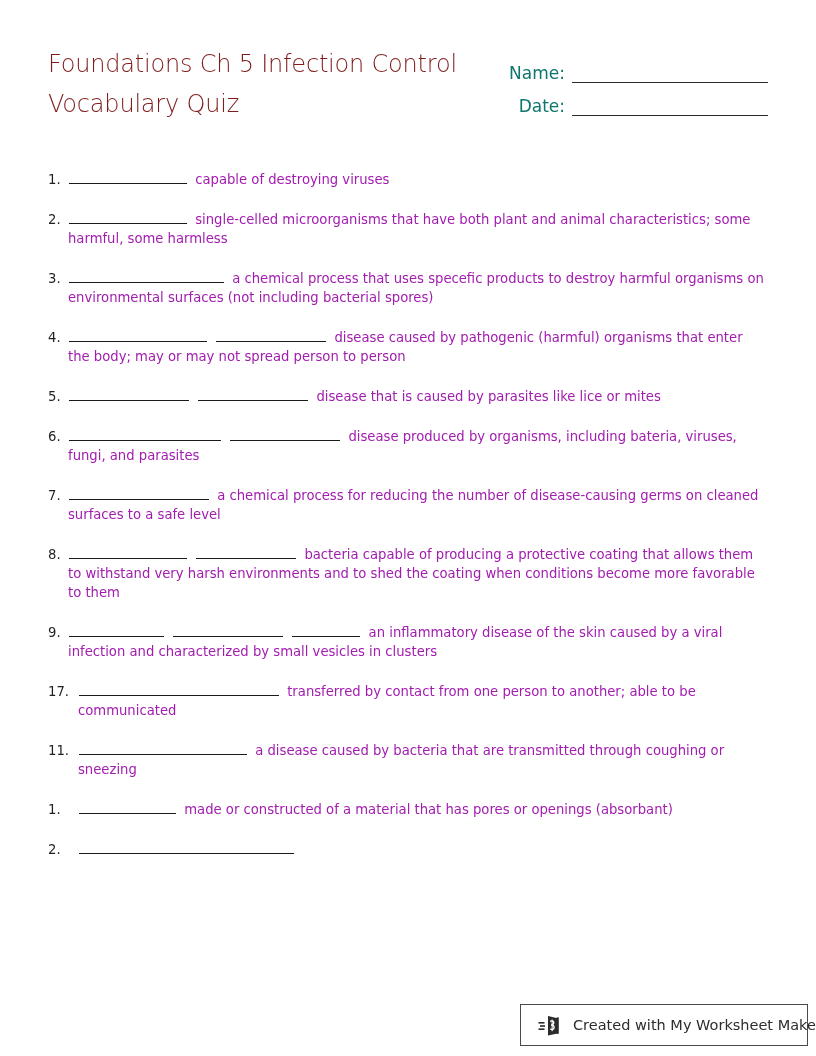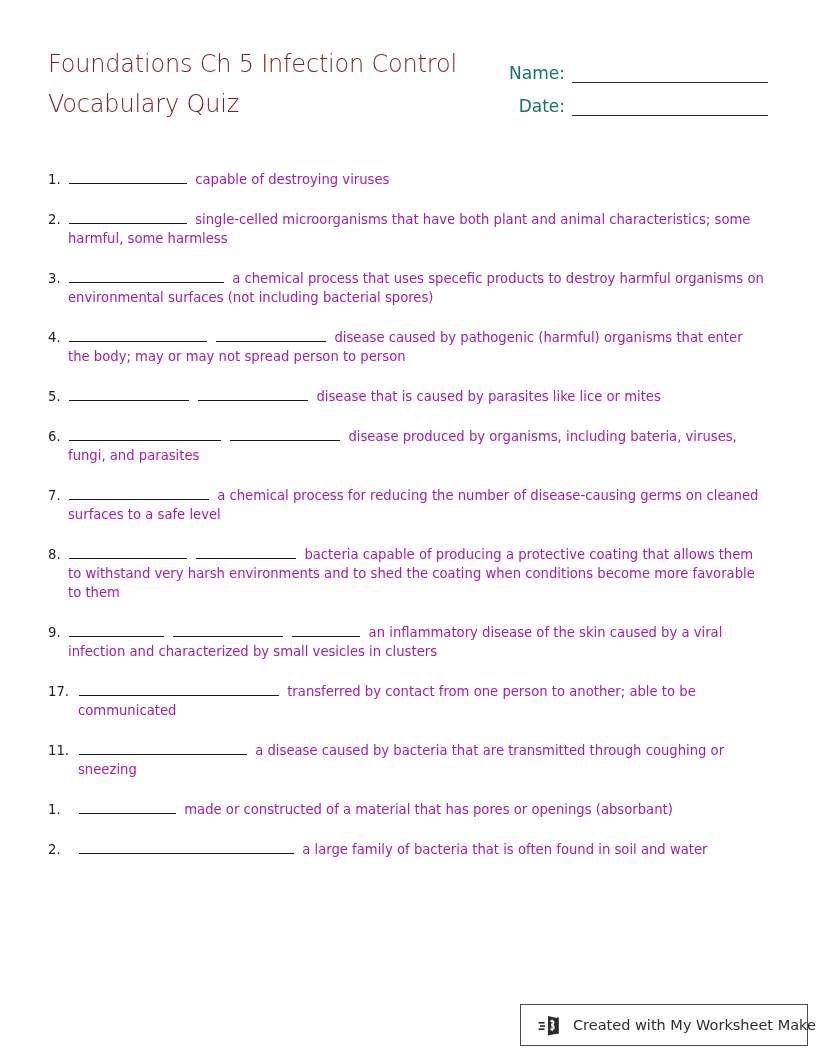--- a/index.html
+++ b/index.html
@@ -202,21 +202,21 @@
       <div class="q wide">
         <span class="q-num">11.</span>
         <div class="q-body"><span class="blank" style="width: 168px;"></span> <span class="q-text">a disease caused by bacteria that are transmitted through coughing or sneezing</span></div>
       </div>
       <div class="q wide">
         <span class="q-num">1.</span>
         <div class="q-body"><span class="blank" style="width: 97px;"></span> <span class="q-text">made or constructed of a material that has pores or openings (absorbant)</span></div>
       </div>
       <div class="q wide">
         <span class="q-num">2.</span>
-        <div class="q-body"><span class="blank" style="width: 215px;"></span> <span class="q-text">a large family of bacteria that is often found in soil and water</span></div>
+        <div class="q-body"><span class="blank" style="width: 215px;"></span> </div>
       </div>
     </div>
 
   <div class="watermark">
     <svg class="wm-icon" viewBox="0 0 26 26">
       <g fill="#2b2b2b">
         <rect x="0.5" y="10" width="6" height="1.6"></rect>
         <rect x="2" y="13.2" width="5" height="1.6"></rect>
         <rect x="0.5" y="16.4" width="6" height="1.6"></rect>
       </g>

